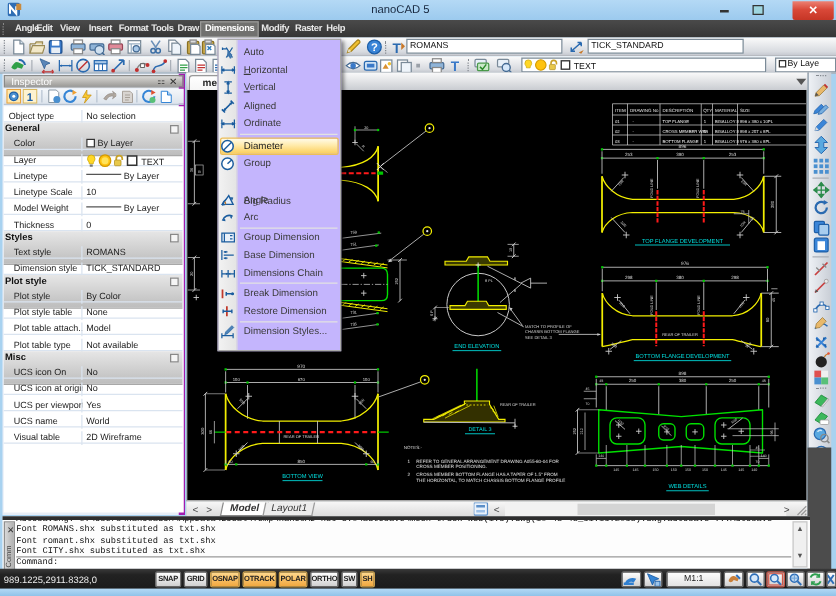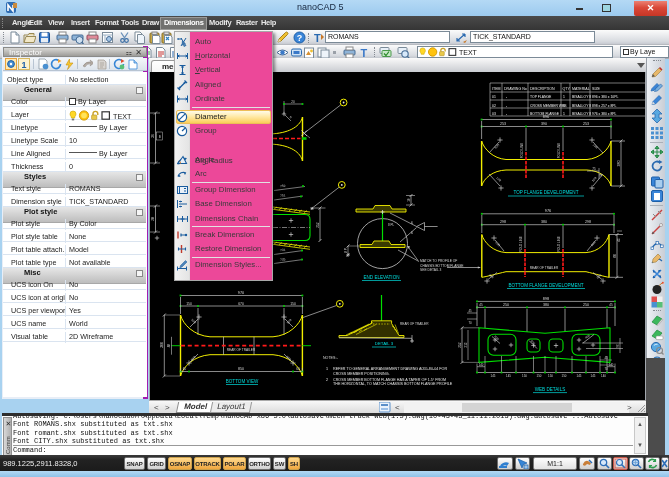--- a/index.html
+++ b/index.html
@@ -11,54 +11,54 @@
 #closebtn{left:634px;top:1px;width:33px;height:15px;background:linear-gradient(#ec8173,#d94838 45%,#c63626);border-radius:0 0 2px 2px;color:#fff;font-size:9px;font-weight:bold;text-align:center;line-height:15px;}
 
 #menubar{left:0;top:16px;width:669px;height:14px;background:linear-gradient(#4a4a4a,#353535);color:#e8e8e8;font-size:7.5px;font-weight:bold;letter-spacing:-0.3px;}
 #menubar .mi{position:absolute;top:0;height:14px;line-height:14px;}
 #mhl{left:160px;top:0.5px;width:47px;height:13px;background:#71716f;border:1px solid #9a9a98;}
 
 #tb1{left:0;top:30px;width:669px;height:15px;background:linear-gradient(#fbfbfb,#d8dbe0 80%,#c7cad1);border-bottom:1px solid #b7bac0;}
 #tb2{left:0;top:45px;width:669px;height:14px;background:linear-gradient(#fbfbfb,#d8dbe0 80%,#c2c6cd);border-bottom:1px solid #a9adb4;}
 .combo{background:#fff;border:1px solid #7b8a97;font-size:7px;color:#111;line-height:10px;padding-left:2px;height:12px;}
 
-#insp{left:2px;top:46px;width:146px;height:353px;background:#e8eef7;border-right:5px solid #a21caf;}
+#insp{left:2px;top:59px;width:146px;height:353px;background:#e8eef7;border-right:5px solid #a21caf;}
 #drawwin{left:149px;top:58px;width:497px;height:355px;background:#a2a7ad;}
 #canvas{left:150px;top:72px;width:495px;height:328px;background:#000;}
 #rtb{left:646px;top:58px;width:19px;height:300px;background:linear-gradient(90deg,#eef1f5,#c9ced6);border-left:1px solid #9aa0a8;}
 #rdark{left:646px;top:358px;width:19px;height:113px;background:#4c4c4c;}
 
 #cmdwrap{left:2px;top:413px;width:646px;height:42px;background:#fdfdfd;border-top:3.5px solid #2e2e2e;overflow:hidden;}
 #cmdtab{left:3px;top:417px;width:9px;height:39px;background:linear-gradient(90deg,#d8d8d8,#b0b0b0);border:1px solid #909090;}
 #cmdline{left:13px;top:445px;width:620px;height:10px;border-top:1px solid #999;font-family:"Liberation Mono",monospace;font-size:7px;line-height:9px;color:#111;background:#fff;}
 #cmdsb{left:634px;top:417px;width:12px;height:37px;background:#f0f0f0;border:1px solid #c8c8c8;}
 #rdark2{left:646px;top:414px;width:16px;height:41px;background:#4c4c4c;}
 
 #status{left:0;top:455px;width:669px;height:16px;background:linear-gradient(#3a3a3a,#222 30%,#1b1b1b);color:#eee;font-size:7px;}
 .sbtn{position:absolute;top:457px;height:13px;border:1px solid #6d6d6d;border-radius:2px;background:linear-gradient(#ffffff,#cfcfcf);color:#222;font-size:6px;font-weight:bold;text-align:center;line-height:12px;letter-spacing:-0.2px;}
 .sbtn.on{background:linear-gradient(#ffd98e,#f0a73f);border-color:#caa04c;}
 #bbord{left:0;top:471px;width:669px;height:6px;background:linear-gradient(#b4d9f5,#8fc2e8);}
 
-#popup{left:174px;top:31px;width:99px;height:250px;background:#ec4899;border:1px solid #a8a8a8;box-shadow:2px 2px 3px rgba(0,0,0,.45);}
+#popup{left:174px;top:31px;width:99px;height:250px;background:#c4b5fd;border:1px solid #a8a8a8;box-shadow:2px 2px 3px rgba(0,0,0,.45);}
 #popup .icol{position:absolute;left:0;top:0;width:15px;height:248px;background:linear-gradient(90deg,#f2f2f2,#e4e4e4);border-right:1px solid #ddd;}
 .pitem{position:absolute;left:0;width:97px;height:14px;font-size:7.8px;color:#3a3a3a;line-height:14px;}
 .pitem .lbl{position:absolute;left:20px;top:0;}
 .psep{position:absolute;left:17px;width:78px;height:1px;background:#e2e2e2;}
 .pic{position:absolute;left:1px;top:1px;width:13px;height:13px;}
 .ti{position:absolute;top:1px;width:13px;height:13px;}
 .ti2{position:absolute;top:1px;width:13px;height:13px;}
 .ri{position:absolute;left:3px;width:14px;height:14px;}
 .ii{position:absolute;top:0;width:12px;height:12px;}
 #phl{position:absolute;left:1px;top:78px;width:95px;height:14px;background:linear-gradient(#fffbe8,#ffeaa8 45%,#fbce5a);border:1px solid #edbe58;border-radius:2px;}
 u{text-decoration:underline;}
 
 .irow{position:absolute;left:0;width:143px;height:13px;border-bottom:1px solid #dae4f0;font-size:7.2px;}
 .irow .l{position:absolute;left:8px;top:2.5px;white-space:nowrap;max-width:55px;overflow:hidden;}
 .irow .v{position:absolute;left:62px;top:2.5px;white-space:nowrap;border-left:1px solid #dae4f0;padding-left:3px;height:11px;}
-.ihdr{position:absolute;left:0;width:143px;height:16px;background:linear-gradient(#e6e6e6,#bdbdbd);border-bottom:1px solid #a8a8a8;font-weight:bold;font-size:7.5px;color:#111;line-height:9px;padding-left:21px;}
+.ihdr{position:absolute;left:0;width:143px;height:27px;background:linear-gradient(#e6e6e6,#bdbdbd);border-bottom:1px solid #a8a8a8;font-weight:bold;font-size:7.5px;color:#111;line-height:9px;padding-left:1px;}
 .ihdr::after{content:"";position:absolute;right:3px;top:2px;width:5px;height:5px;border:1px solid #888;background:#f5f5f5;}
 .sq{display:inline-block;width:7px;height:7px;border:1.5px solid #333;background:#fff;vertical-align:-1px;margin-right:2px;}
 .lin{display:inline-block;width:28px;height:1px;background:#555;vertical-align:3px;}
 </style></head>
 <body>
 <div id="win">
   <div class="abs" id="title">
     <svg class="abs" style="left:6px;top:2px" width="12" height="12" viewBox="0 0 12 12">
         <rect x="0" y="0" width="10" height="11" rx="2" fill="#2e6db4"></rect>
         <path d="M2 9 V3 l5 6 V3" stroke="#fff" stroke-width="1.6" fill="none"></path>
@@ -336,21 +336,21 @@
         </div>
       <div class="irow" style="top:48px">
           <span class="l">Linetype</span>
           <span class="v"><span class="lin"></span> By Layer</span>
         </div>
       <div class="irow" style="top:61px">
           <span class="l">Linetype Scale</span>
           <span class="v">10</span>
         </div>
       <div class="irow" style="top:74px">
-          <span class="l">Line Aligned</span>
+          <span class="l">Model Weight</span>
           <span class="v"><span class="lin"></span> By Layer</span>
         </div>
       <div class="irow" style="top:87px">
           <span class="l">Thickness</span>
           <span class="v">0</span>
         </div>
       <div class="ihdr" style="top:100px">Styles</div>
       <div class="irow" style="top:109px">
           <span class="l">Text style</span>
           <span class="v">ROMANS</span>

